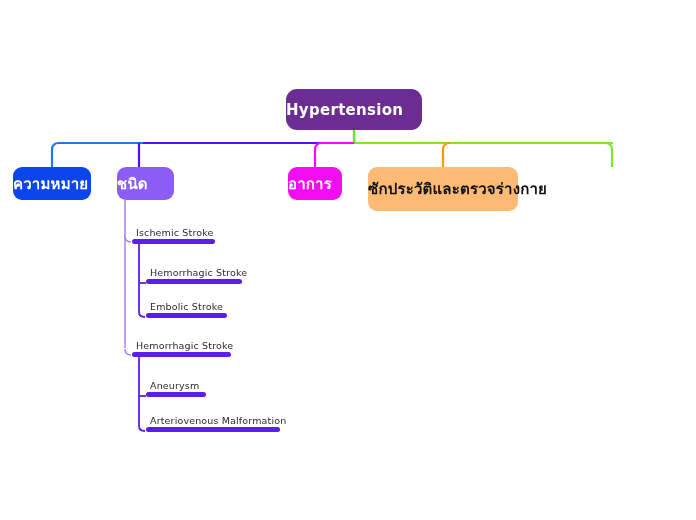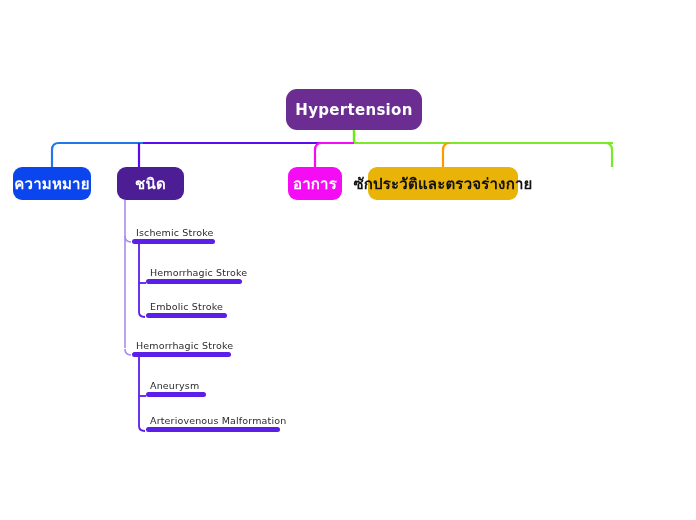--- a/index.html
+++ b/index.html
@@ -24,21 +24,21 @@
     width: 696px;
     height: 520px;
     pointer-events: none;
   }
 
   .node {
     position: absolute;
     box-sizing: border-box;
     display: flex;
     align-items: center;
-    justify-content: center;
+    justify-content: flex-start;
     border-radius: 9px;
     font-weight: bold;
     white-space: nowrap;
     letter-spacing: 0.2px;
   }
   .node.root {
     font-size: 15px;
     border-radius: 11px;
     letter-spacing: 0.3px;
   }
@@ -99,29 +99,29 @@
   </svg>
 
   <div class="node root" style="left:286px; top:89px; width:136px; height:41px; background:#6B2D91; color:#ffffff;">
     <span>Hypertension</span>
   </div>
 
   <div class="node lvl1" style="left:13px; top:167px; width:78px; height:33px; background:#0B45EE; color:#ffffff;">
     <span>ความหมาย</span>
   </div>
 
-  <div class="node lvl1" style="left:117px; top:167px; width:67px; height:33px; background:#4c1d95; color:#ffffff;">
+  <div class="node lvl1" style="left:117px; top:167px; width:57px; height:33px; background:#8b5cf6; color:#ffffff;">
     <span>ชนิด</span>
   </div>
 
   <div class="node lvl1" style="left:288px; top:167px; width:54px; height:33px; background:#F50CF5; color:#ffffff;">
     <span>อาการ</span>
   </div>
 
-  <div class="node lvl1" style="left:368px; top:167px; width:150px; height:33px; background:#eab308; color:#111111;">
+  <div class="node lvl1" style="left:368px; top:167px; width:150px; height:44px; background:#fdba74; color:#111111;">
     <span>ซักประวัติและตรวจร่างกาย</span>
   </div>
 
 
   <div class="leaf" style="left:132px; top:223px; width:83px; height:21px;">
     <span class="leaf-label">Ischemic Stroke</span>
     <span class="leaf-bar" style="width:83px; background:#5B1FE8;"></span>
   </div>
 
   <div class="leaf" style="left:146px; top:263px; width:96px; height:21px;">

